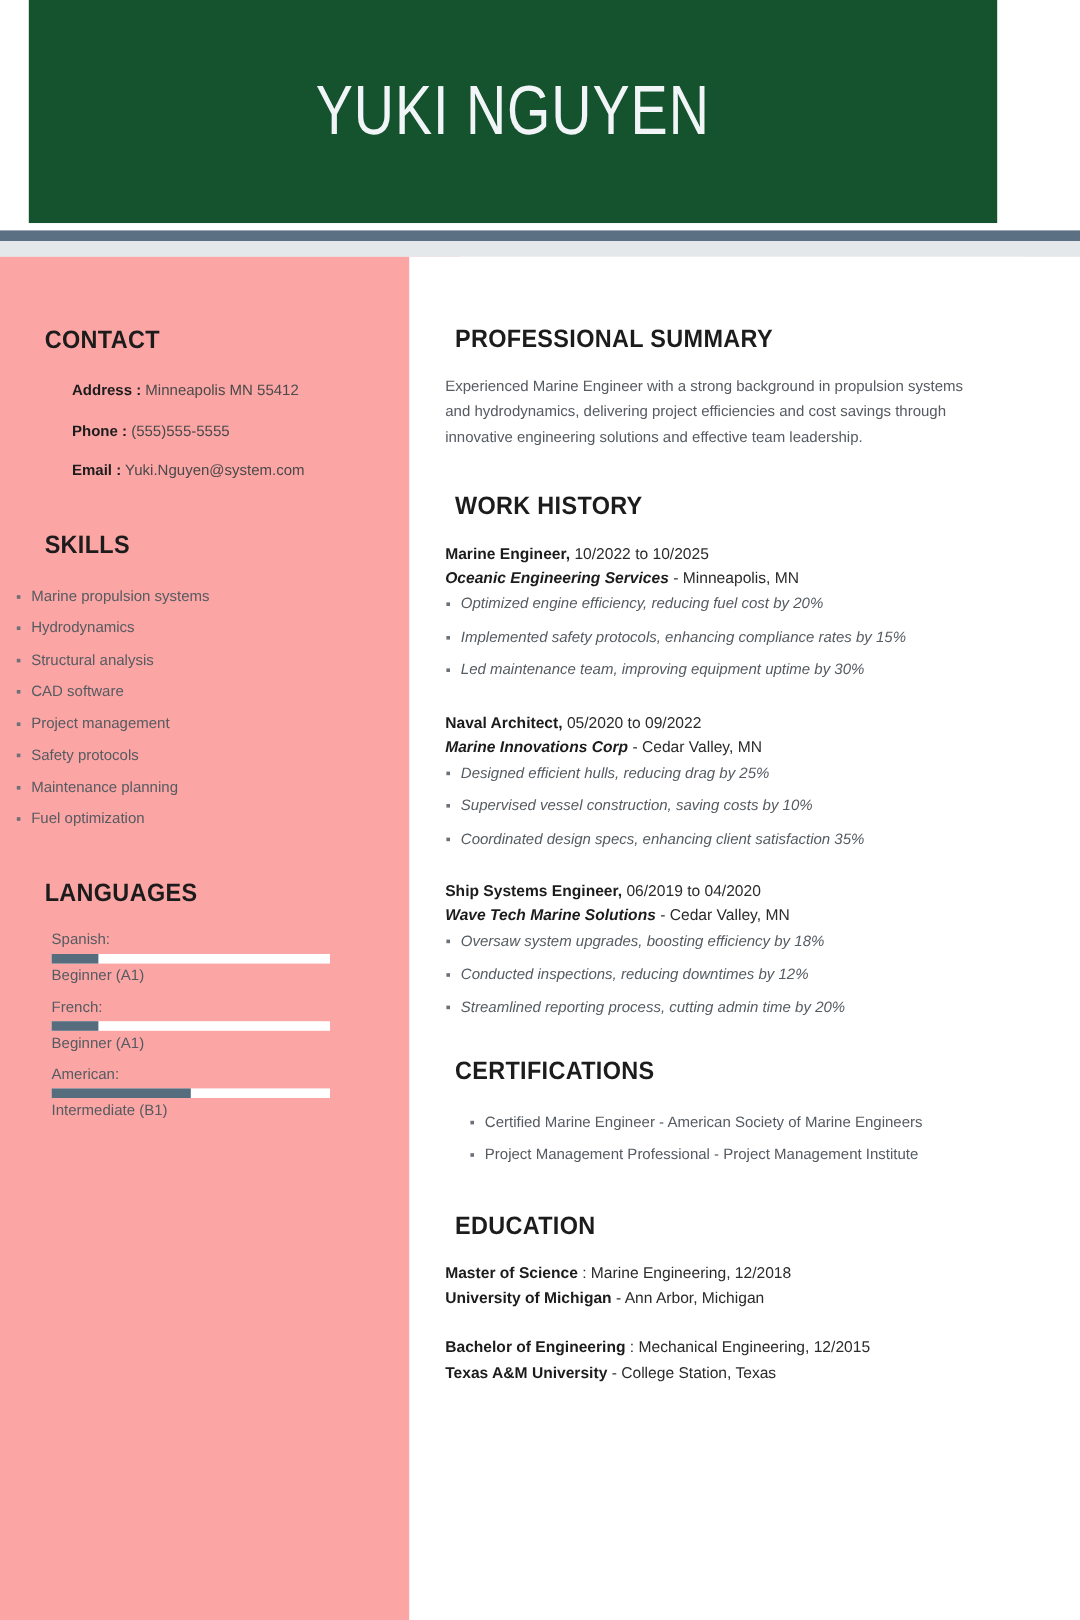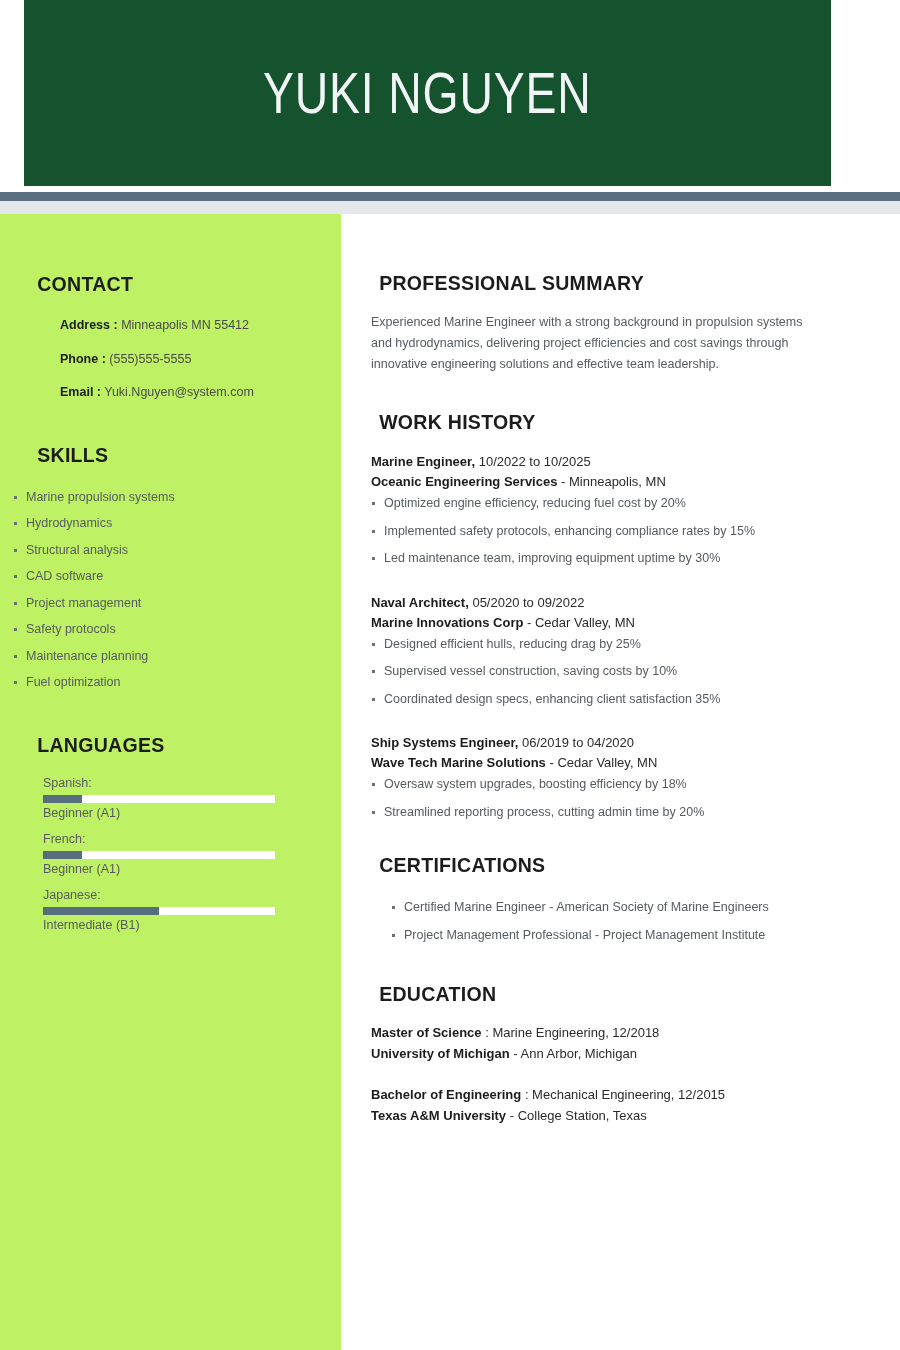--- a/index.html
+++ b/index.html
@@ -56,21 +56,21 @@
     width: 900px; height: 13px;
     background: #e4e8eb;
   }
 
   
   .sidebar {
     position: absolute;
     left: 0; top: 214px;
     width: 383px;
     height: 1136px;
-    background: #bef264;
+    background: #fca5a5;
     box-sizing: border-box;
     padding: 0;
   }
   .main {
     position: absolute;
     left: 341px; top: 214px;
     width: 512px;
     height: 1136px;
     background: #ffffff;
   }
@@ -184,27 +184,28 @@
   .job-title b { font-weight: 700; }
   .job-title span { font-weight: 400; color: #2b2b2b; }
 
   .job-org {
     font-size: 13px;
     color: #1c1c1c;
     line-height: 20px;
     margin: 0;
     font-family: "Liberation Sans", sans-serif;
   }
-  .job-org b { font-weight: 700; }
+  .job-org b { font-weight: 700; font-style: italic; }
   .job-org span { font-weight: 400; color: #2b2b2b; }
 
   .bullets {
     list-style: none;
     margin: 5px 0 0 0;
     padding: 0;
+    font-style: italic;
   }
   .bullets li {
     font-size: 12.5px;
     color: #555b60;
     line-height: 1;
     position: relative;
     padding-left: 13px;
     font-family: "Liberation Sans", sans-serif;
   }
   .bullets li::before {
@@ -303,21 +304,21 @@
 
     <div style="margin-top:13px;">
       <p class="lang-name">French:</p>
       <div class="lang-bar">
         <div class="lang-bar-fill" style="width: 17%;"></div>
       </div>
       <p class="lang-level">Beginner (A1)</p>
     </div>
 
     <div style="margin-top:13px;">
-      <p class="lang-name">Japanese:</p>
+      <p class="lang-name">American:</p>
       <div class="lang-bar">
         <div class="lang-bar-fill" style="width: 50%;"></div>
       </div>
       <p class="lang-level">Intermediate (B1)</p>
     </div>
 
   </div>
 </div>
 
 <div class="main">
@@ -367,20 +368,21 @@
       <p class="job-title">
         <b>Ship Systems Engineer,</b>
         <span>06/2019 to 04/2020</span>
       </p>
       <p class="job-org">
         <b>Wave Tech Marine Solutions</b>
         <span>- Cedar Valley, MN</span>
       </p>
       <ul class="bullets">
         <li style="margin-top:0">Oversaw system upgrades, boosting efficiency by 18%</li>
+        <li style="margin-top:15px">Conducted inspections, reducing downtimes by 12%</li>
         <li style="margin-top:15px">Streamlined reporting process, cutting admin time by 20%</li>
       </ul>
     </div>
 
   </div>
 
   <h2 class="main-h" style="margin-top:35px;">CERTIFICATIONS</h2>
   <div class="main-body" style="margin-top:24px;">
     <ul class="cert-list">
       <li style="margin-top:0">Certified Marine Engineer - American Society of Marine Engineers</li>

